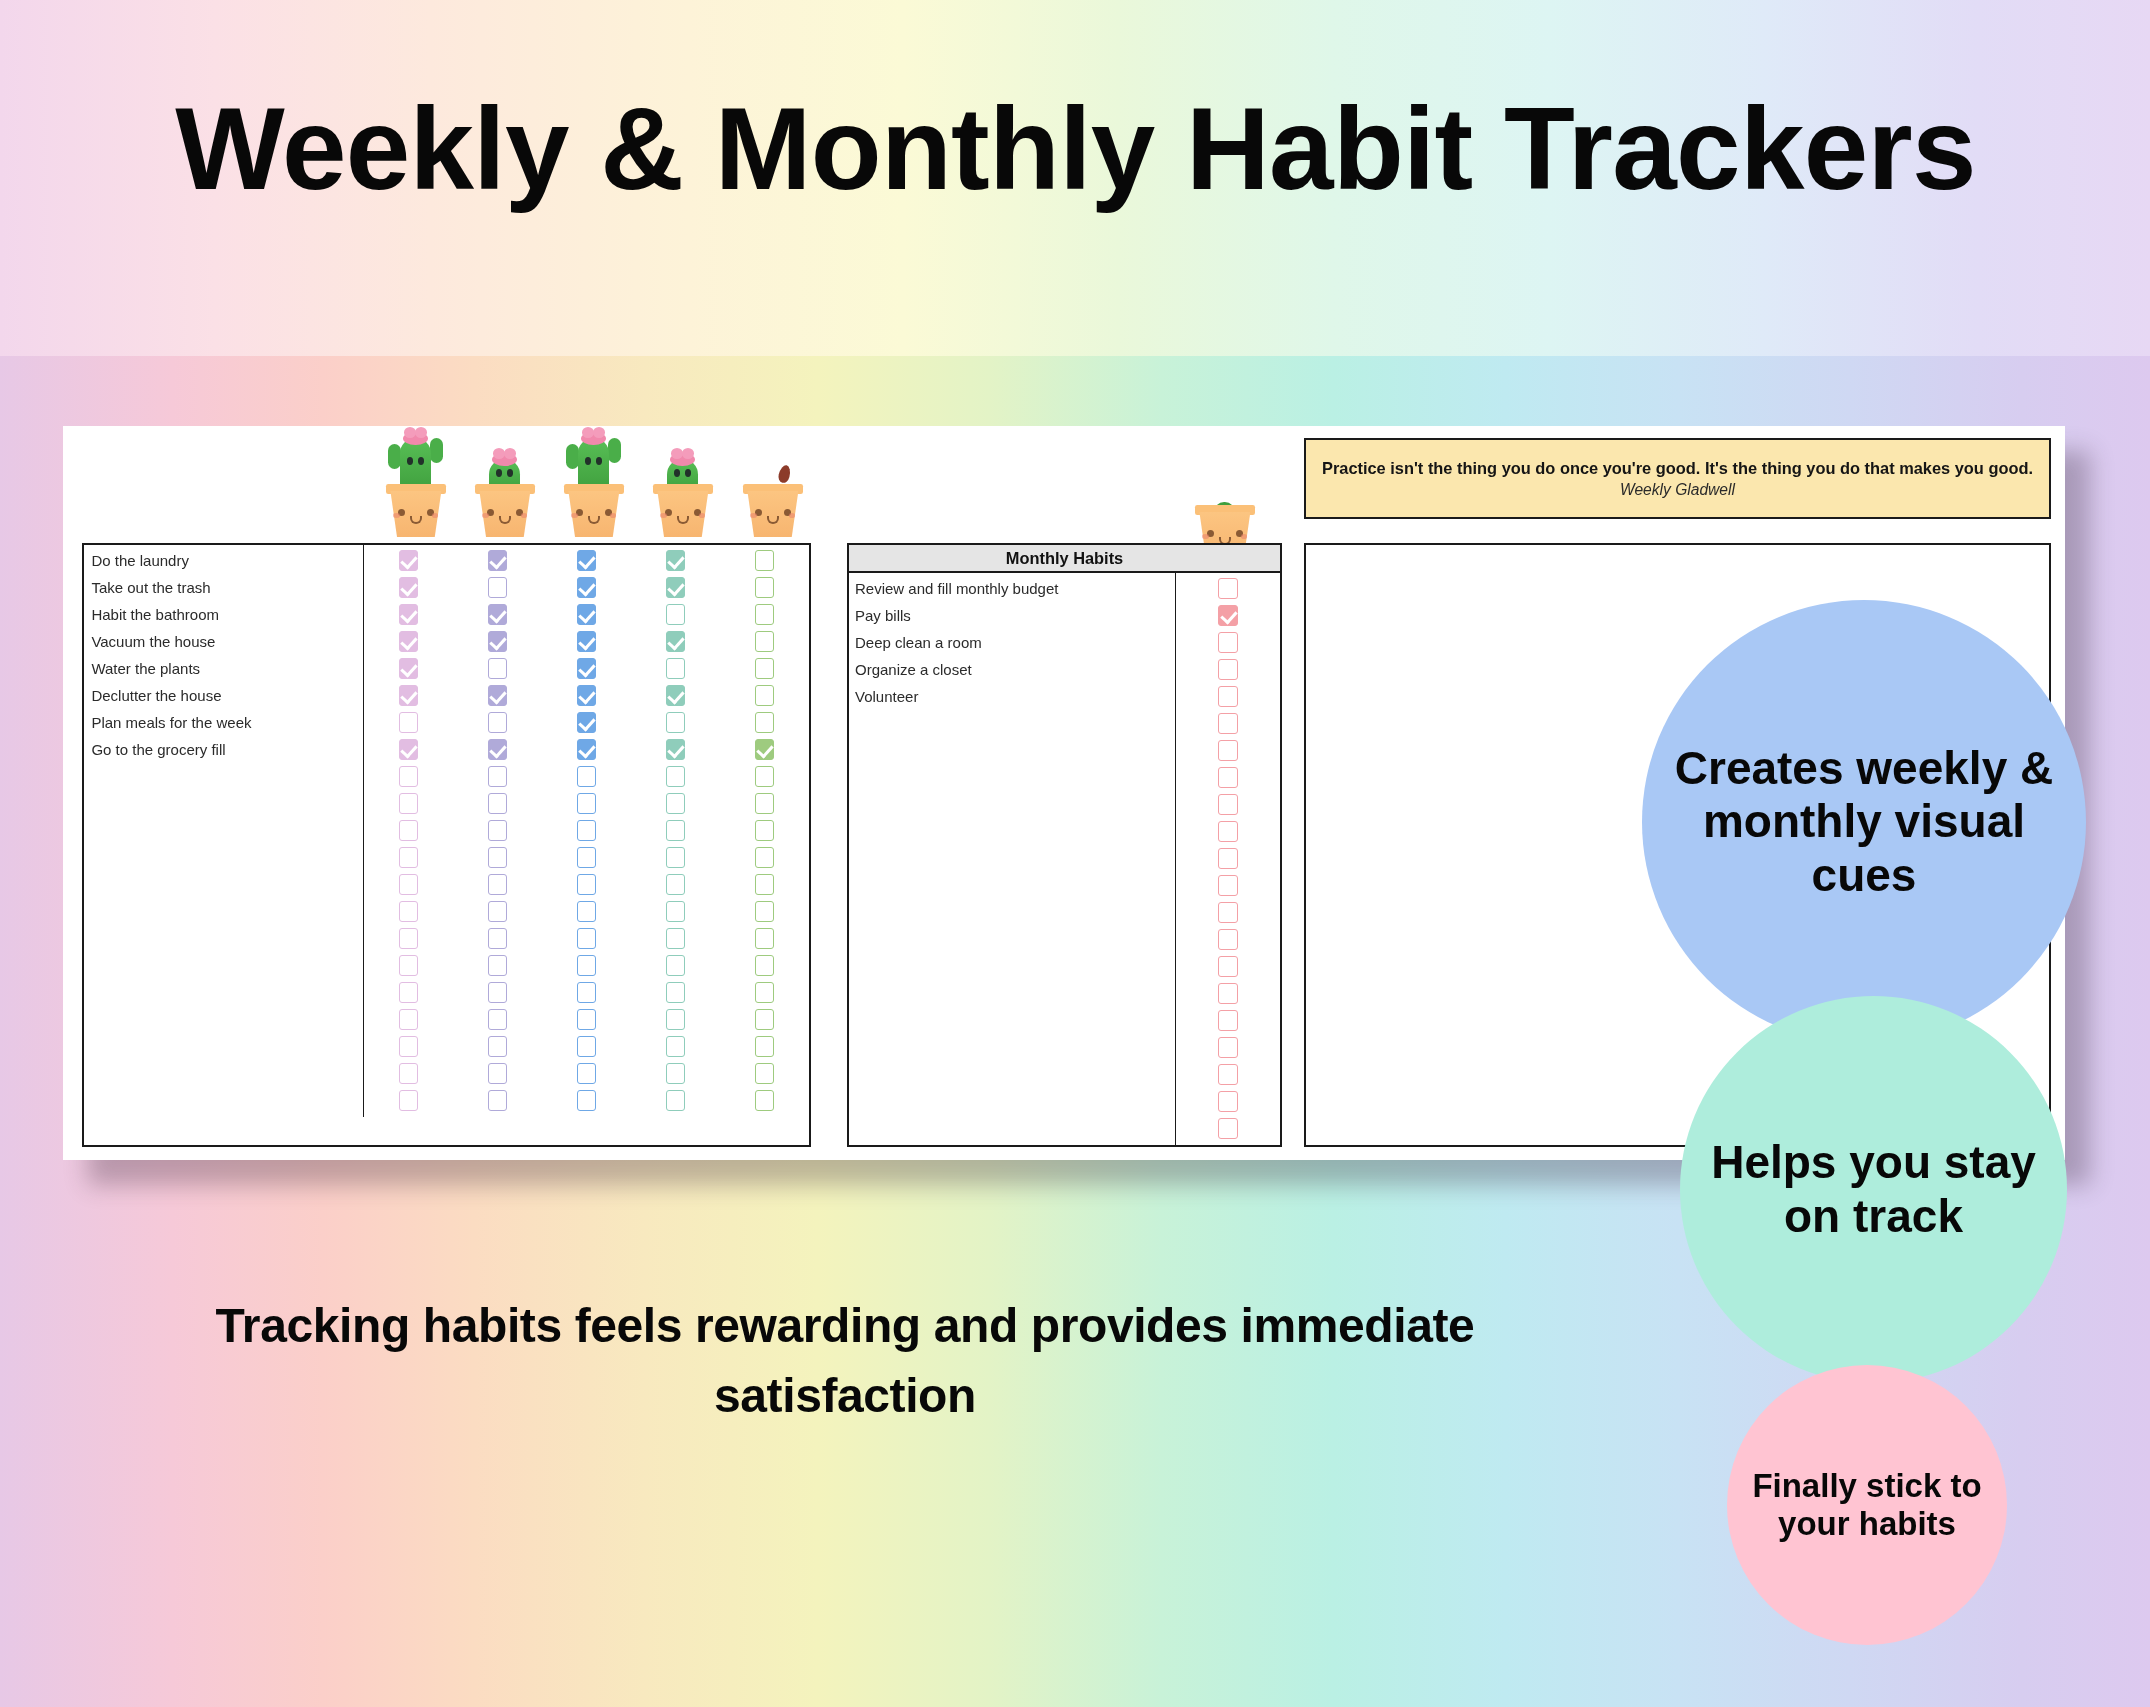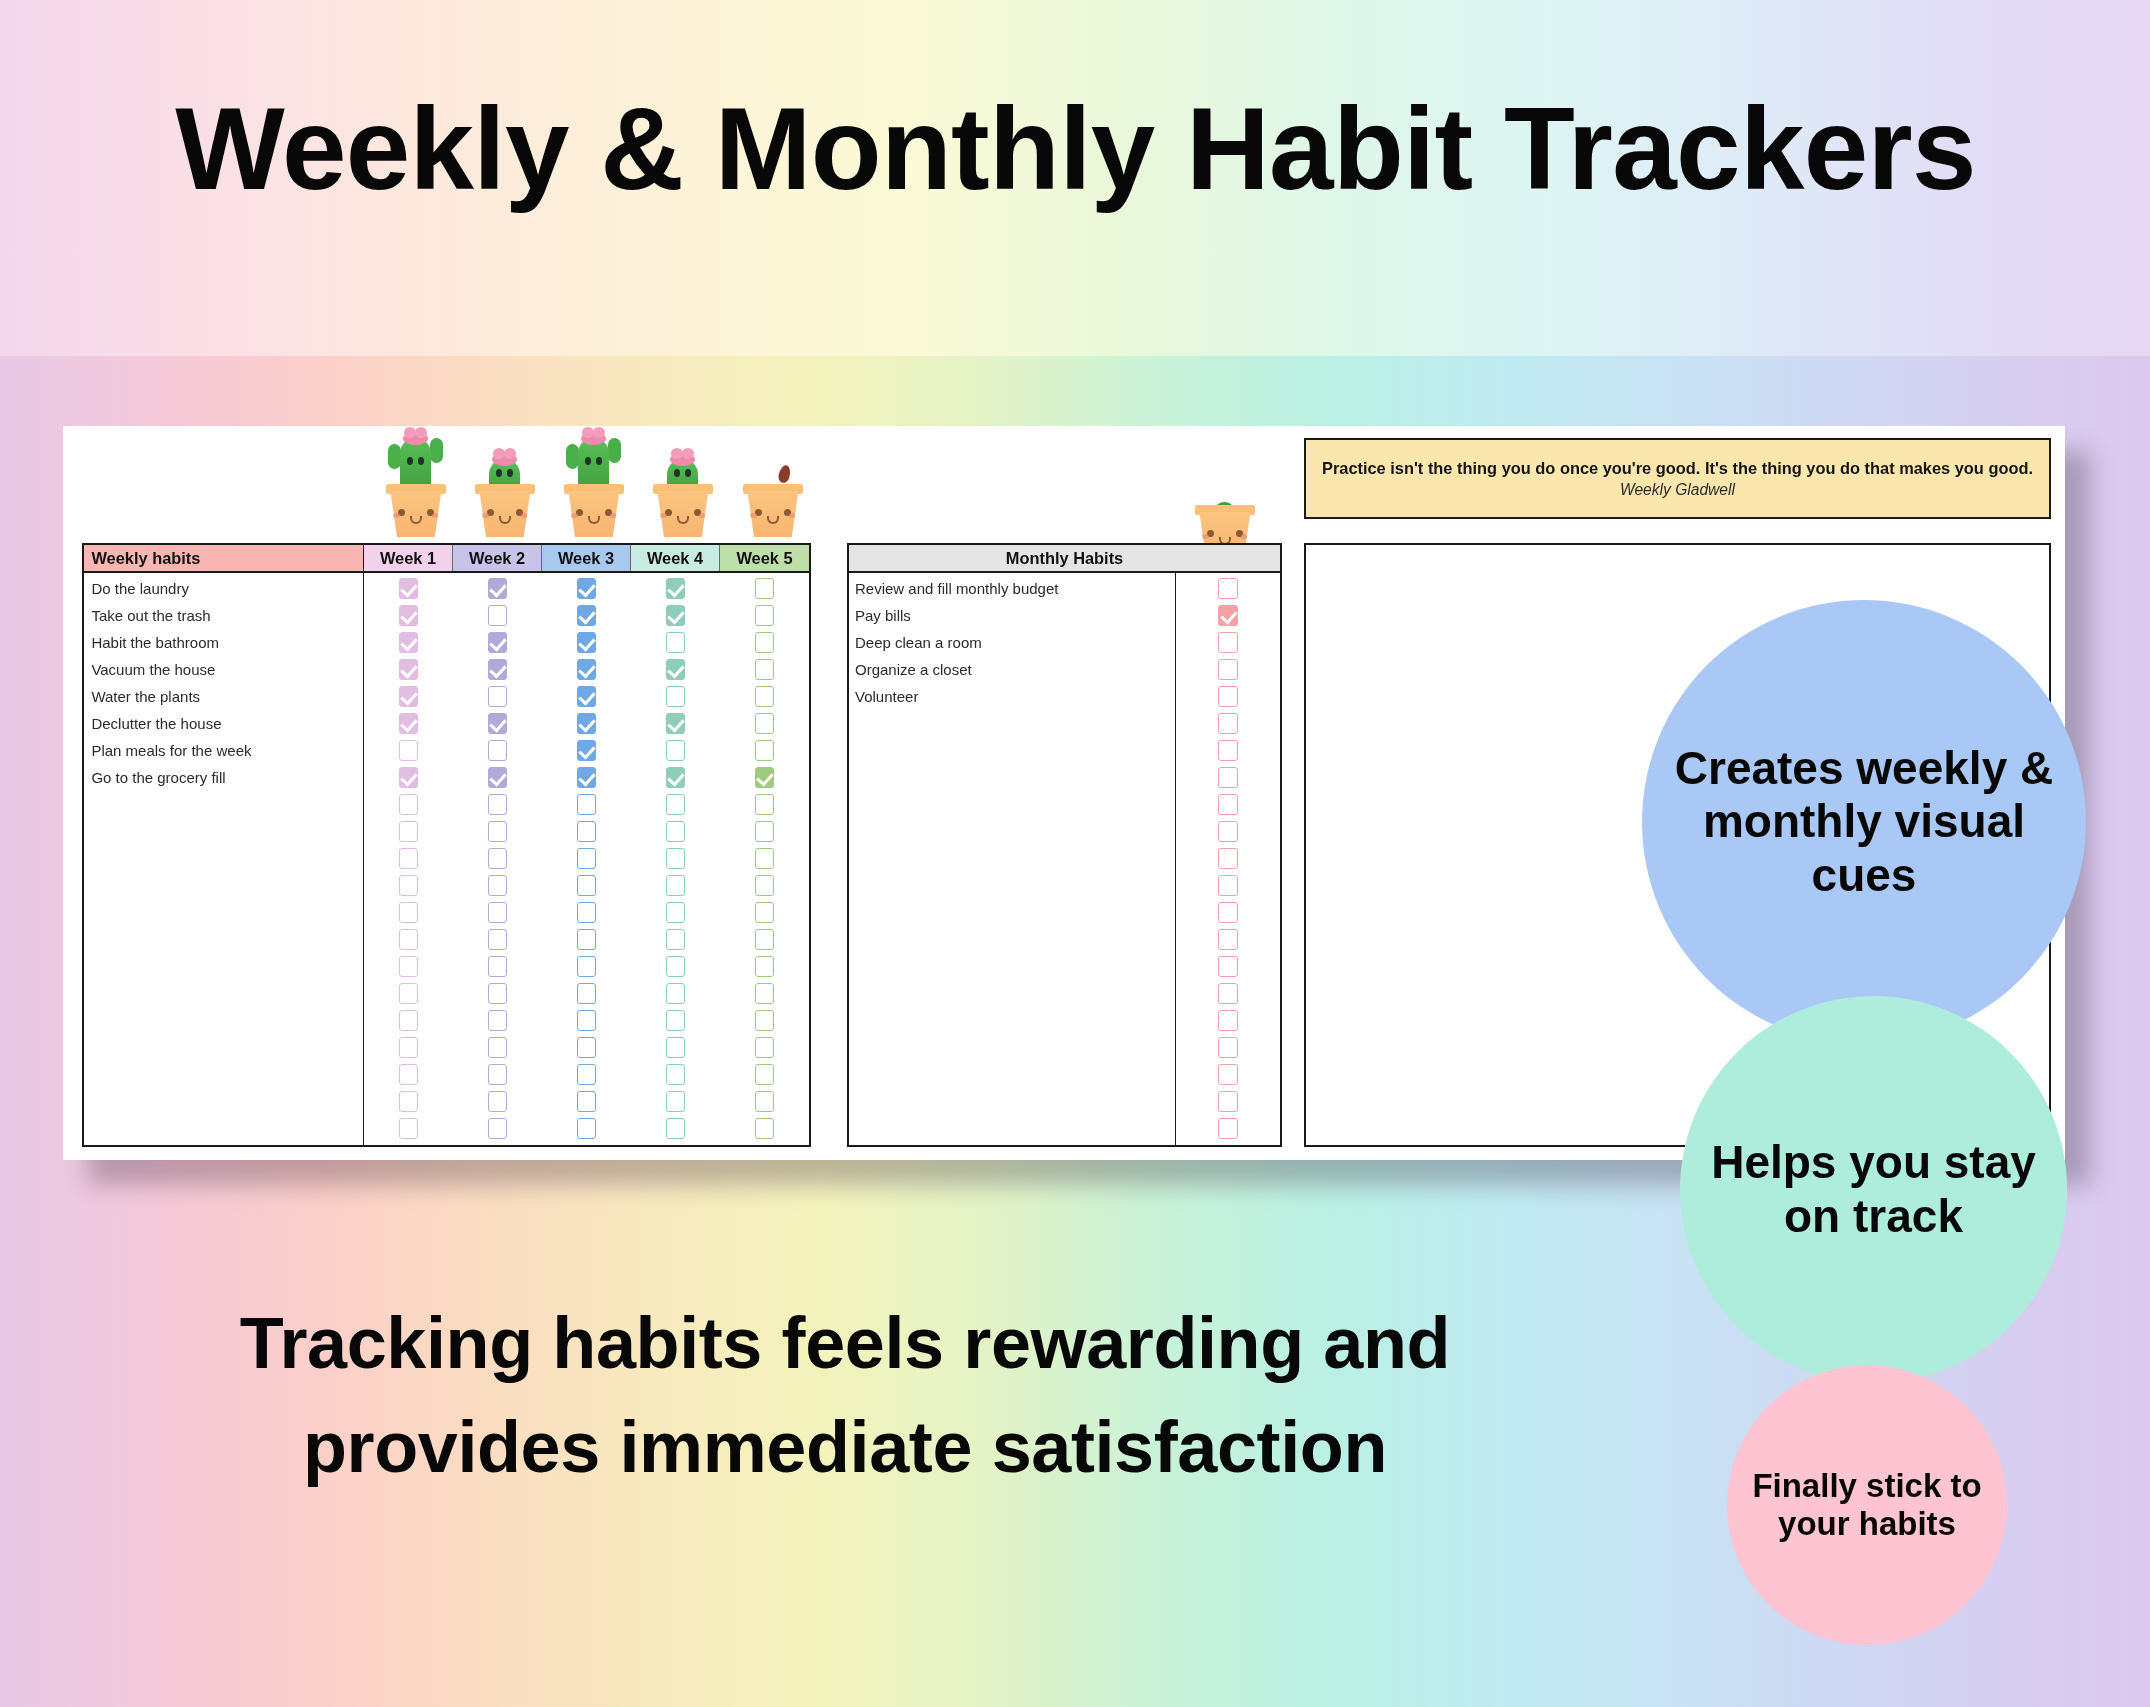--- a/index.html
+++ b/index.html
@@ -361,21 +361,21 @@
     font-size: 33px;
     z-index: 6;
   }
 
   
   #tagline {
     position: absolute;
     left: 82px; top: 1291px;
     width: 1526px;
     text-align: center;
-    font-size: 72px;
+    font-size: 48px;
     font-weight: 800;
     color: #080808;
     line-height: 1.45;
     letter-spacing: -0.4px;
   }
 </style>
 </head>
 <body>
 
 <div id="header-band"></div>
@@ -475,30 +475,20 @@
         <span class="eye l"></span>
         <span class="eye r"></span>
         <span class="cheek l"></span>
         <span class="cheek r"></span>
         <span class="mouth"></span>
       </div>
     </div>
   </div>
 
 <div class="tbl" id="weekly-table">
-  <div class="tbl-head">
-    <div class="cell h-habits">Weekly habits</div>
-    <div id="week-head-cells" style="display:flex;">
-        <div class="cell h-week" style="background: rgb(242, 210, 234);">Week 1</div>
-        <div class="cell h-week" style="background: rgb(200, 195, 232);">Week 2</div>
-        <div class="cell h-week" style="background: rgb(169, 200, 238);">Week 3</div>
-        <div class="cell h-week" style="background: rgb(200, 236, 225);">Week 4</div>
-        <div class="cell h-week" style="background: rgb(191, 223, 170);">Week 5</div>
-      </div>
-  </div>
   <div class="week-body">
     <div class="week-labels" id="weekly-labels">
         <div class="habit">Do the laundry</div>
         <div class="habit">Take out the trash</div>
         <div class="habit">Habit the bathroom</div>
         <div class="habit">Vacuum the house</div>
         <div class="habit">Water the plants</div>
         <div class="habit">Declutter the house</div>
         <div class="habit">Plan meals for the week</div>
         <div class="habit">Go to the grocery fill</div>

